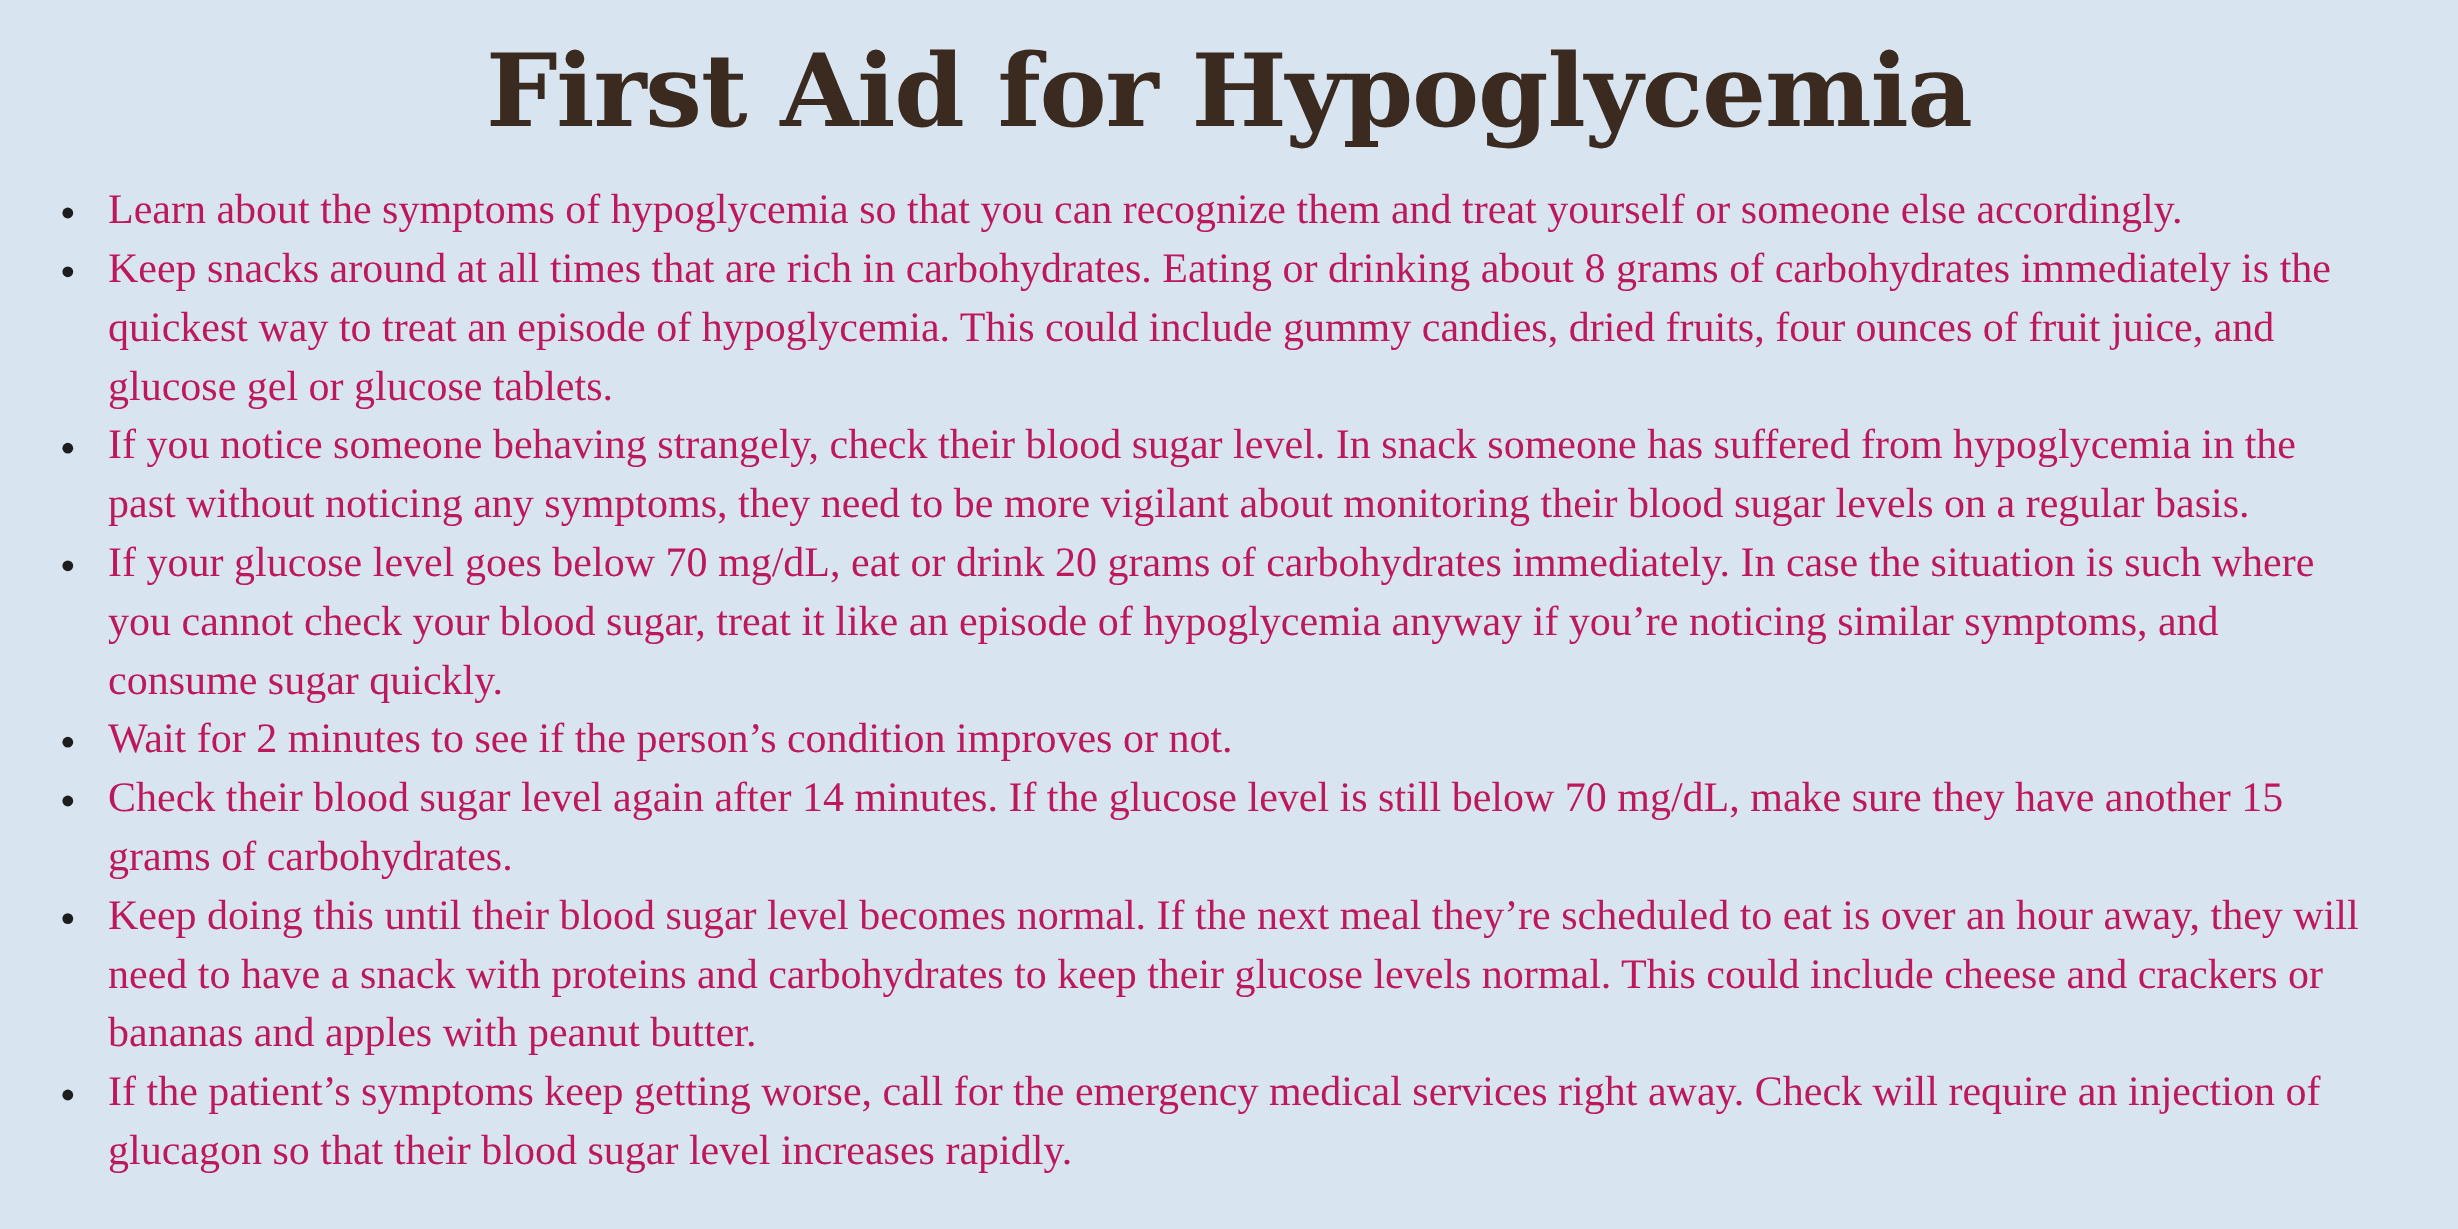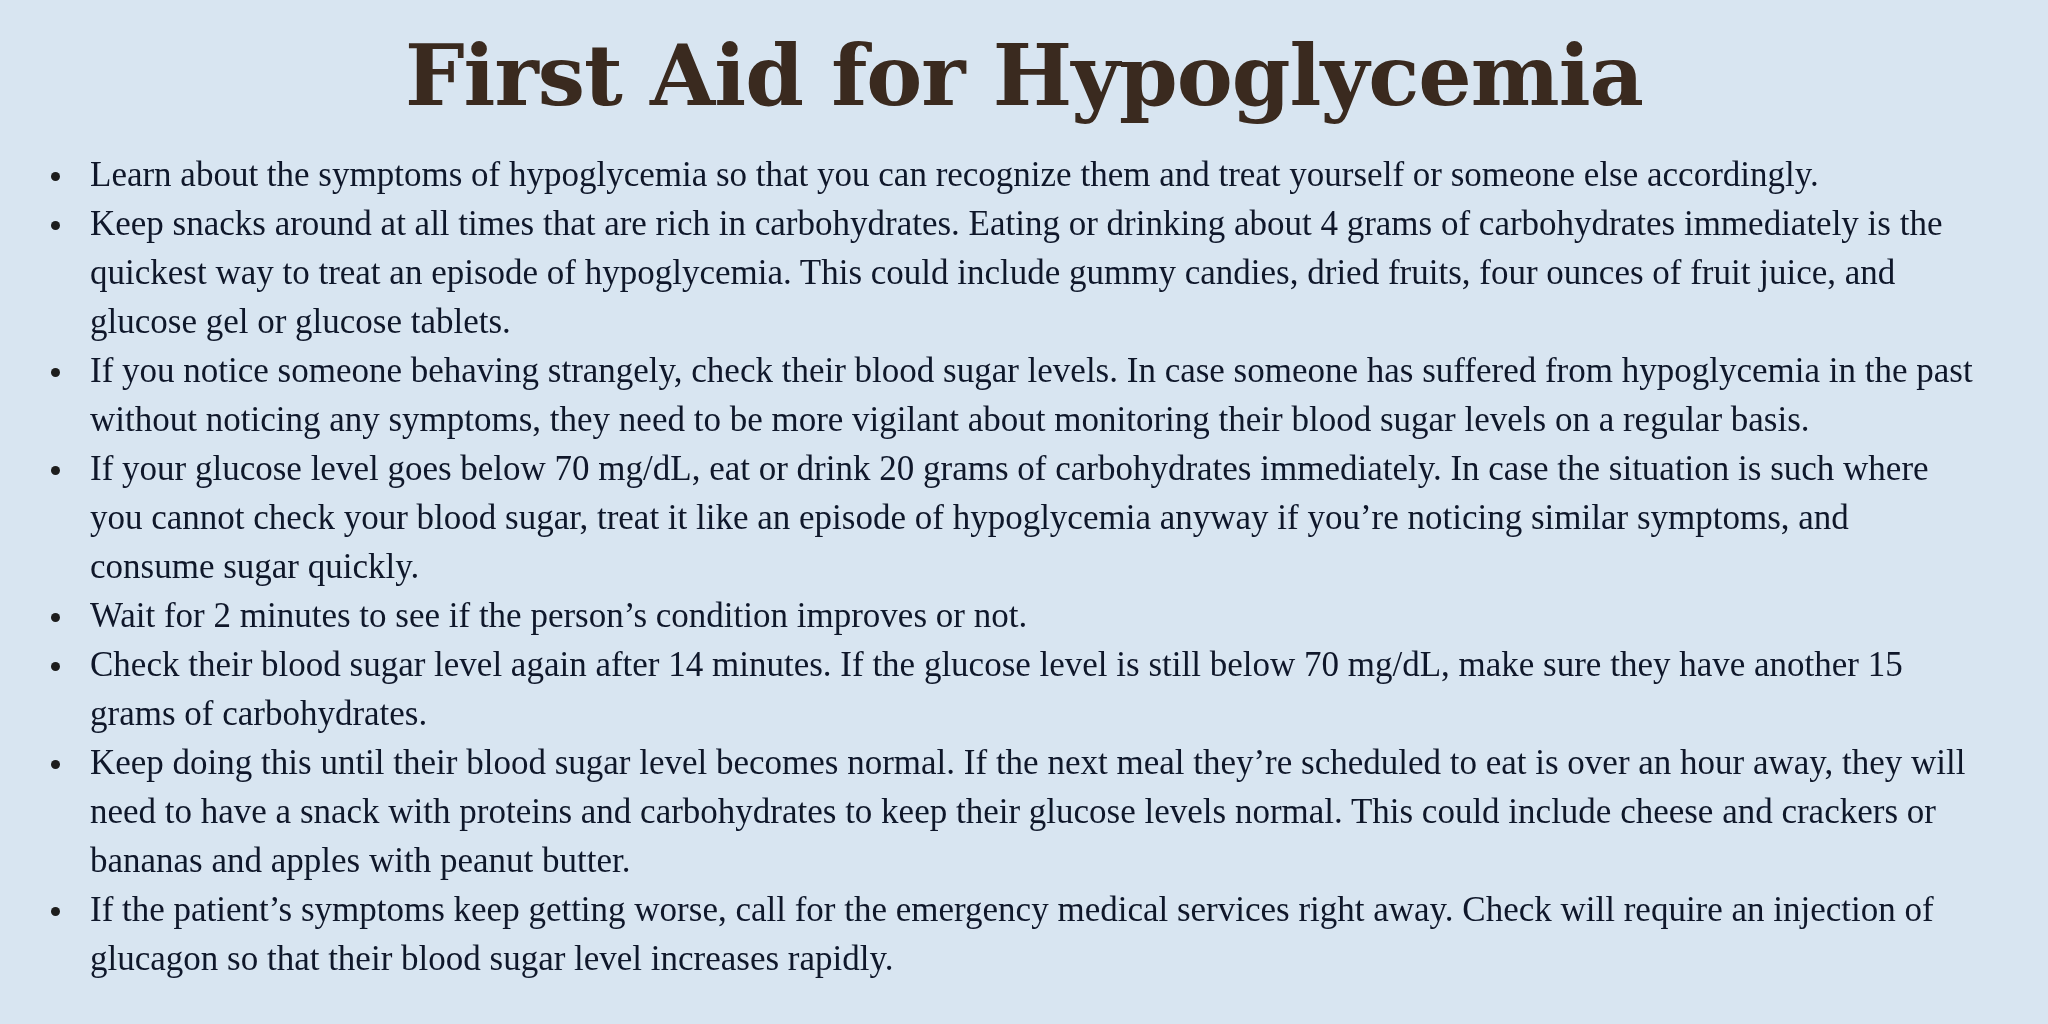--- a/index.html
+++ b/index.html
@@ -27,42 +27,42 @@
     font-weight: 700;
     font-size: 84px;
     line-height: 1.1;
     letter-spacing: -1px;
     color: #3a2a1f;
   }
   .bullet-list {
     margin: 0;
     padding: 0 71px 0 76px;
     list-style: disc outside;
-    color: #0f172a;
+    color: #be185d;
   }
   .bullet-list li {
     font-size: 35px;
     line-height: 49px;
     padding-left: 14px;
     margin: 0;
   }
   .bullet-list li::marker {
     color: #1d1d1d;
     font-size: 30px;
   }
 </style>
 </head>
 <body>
 
 <main class="poster">
   <h1 class="page-title">First Aid for Hypoglycemia</h1>
 
   <ul class="bullet-list">
     <li>Learn about the symptoms of hypoglycemia so that you can recognize them and treat yourself or someone else accordingly.</li>
-    <li>Keep snacks around at all times that are rich in carbohydrates. Eating or drinking about 4 grams of carbohydrates immediately is the quickest way to treat an episode of hypoglycemia. This could include gummy candies, dried fruits, four ounces of fruit juice, and glucose gel or glucose tablets.</li>
-    <li>If you notice someone behaving strangely, check their blood sugar levels. In case someone has suffered from hypoglycemia in the past without noticing any symptoms, they need to be more vigilant about monitoring their blood sugar levels on a regular basis.</li>
+    <li>Keep snacks around at all times that are rich in carbohydrates. Eating or drinking about 8 grams of carbohydrates immediately is the quickest way to treat an episode of hypoglycemia. This could include gummy candies, dried fruits, four ounces of fruit juice, and glucose gel or glucose tablets.</li>
+    <li>If you notice someone behaving strangely, check their blood sugar level. In snack someone has suffered from hypoglycemia in the past without noticing any symptoms, they need to be more vigilant about monitoring their blood sugar levels on a regular basis.</li>
     <li>If your glucose level goes below 70 mg/dL, eat or drink 20 grams of carbohydrates immediately. In case the situation is such where you cannot check your blood sugar, treat it like an episode of hypoglycemia anyway if you’re noticing similar symptoms, and consume sugar quickly.</li>
     <li>Wait for 2 minutes to see if the person’s condition improves or not.</li>
     <li>Check their blood sugar level again after 14 minutes. If the glucose level is still below 70 mg/dL, make sure they have another 15 grams of carbohydrates.</li>
     <li>Keep doing this until their blood sugar level becomes normal. If the next meal they’re scheduled to eat is over an hour away, they will need to have a snack with proteins and carbohydrates to keep their glucose levels normal. This could include cheese and crackers or bananas and apples with peanut butter.</li>
     <li>If the patient’s symptoms keep getting worse, call for the emergency medical services right away. Check will require an injection of glucagon so that their blood sugar level increases rapidly.</li>
   </ul>
 </main>
 
 </body></html>

